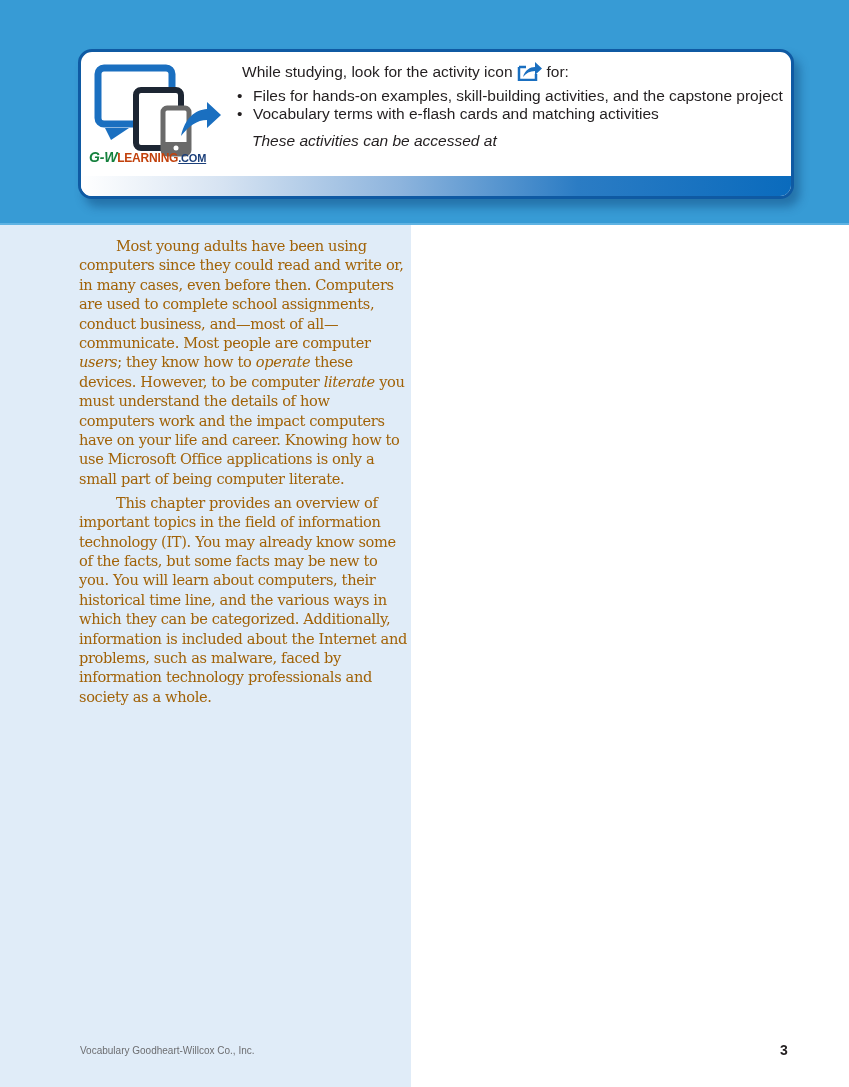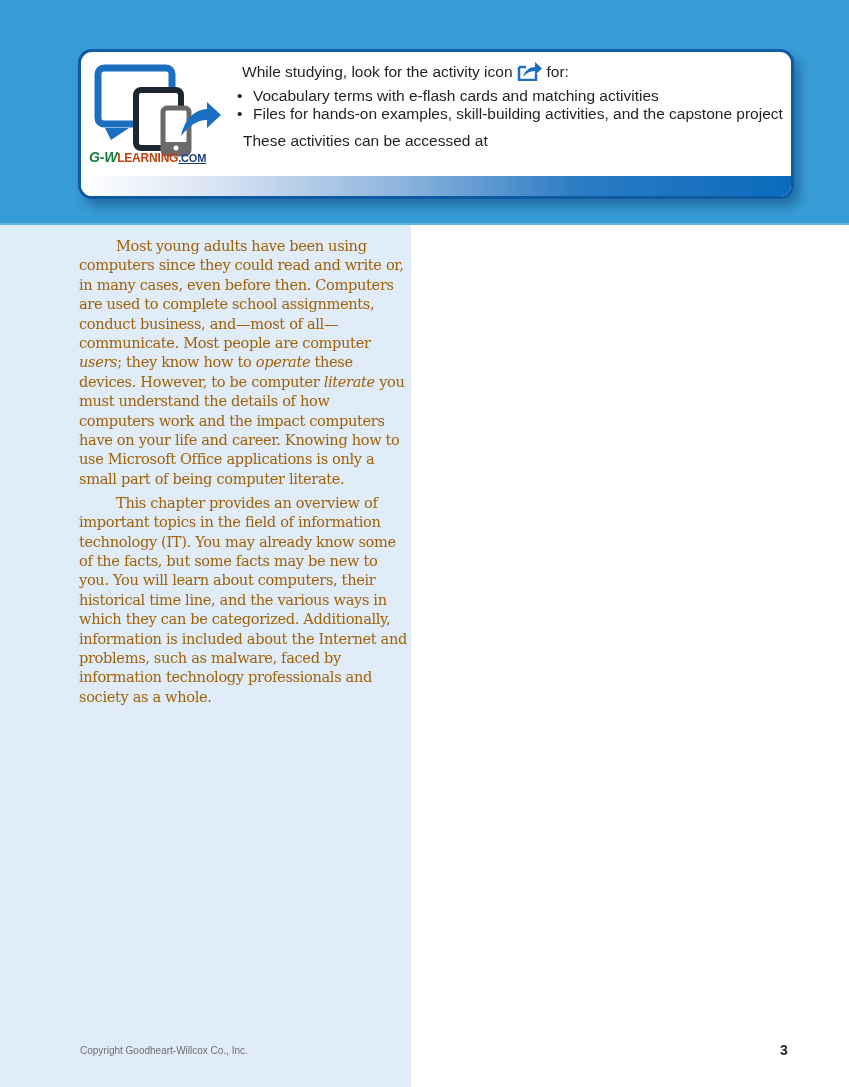--- a/index.html
+++ b/index.html
@@ -44,21 +44,21 @@
   .logo-text .com { color: #1b3f7a; font-size: 11px; text-decoration: underline; }
   .box-content {
     position: absolute; left: 154px; top: 9px; width: 560px;
     font-size: 15.5px; color: #231f20; line-height: 19px;
   }
   .intro { margin: 0 0 6px 7px; display: flex; align-items: center; white-space: nowrap; }
   .activity-icon { display: inline-block; width: 26px; height: 20px; margin: 0 4px; vertical-align: middle; }
   .bullets { margin: 0; padding: 0; list-style: none; }
   .bullets li { position: relative; padding-left: 18px; white-space: nowrap; line-height: 18px; }
   .bullets li::before { content: "•"; position: absolute; left: 2px; top: 0; }
-  .access { margin: 8px 0 0 8px; }
+  .access { margin: 8px 0 0 17px; font-style: italic; }
   .url { color: #1a73c0; display: block; }
   .body-text {
     position: absolute; left: 79px; top: 236px; width: 330px;
     font-family: "DejaVu Serif", serif; font-size: 14.6px; line-height: 19.4px;
     color: #a16207; letter-spacing: -0.35px;
   }
   .body-text p { margin: 0 0 4.5px 0; text-indent: 37px; }
   .footer-copy {
     position: absolute; left: 80px; top: 1045px;
     font-size: 10px; color: #6d6e71;
@@ -100,29 +100,29 @@
       <span class="activity-icon">
         <svg width="26" height="20" viewBox="0 0 26 20">
           <path d="M2 6 L2 19 L19 19 L19 13" fill="none" stroke="#1a6fc0" stroke-width="2.5"></path>
           <path d="M2 6 L9 6" fill="none" stroke="#1a6fc0" stroke-width="2.5"></path>
           <path d="M6 16 C8 9 13 6 18 6 L18 1 L25 7.5 L18 14 L18 10 C13 10 9 12 6 16 Z" fill="#1a6fc0"></path>
         </svg>
       </span>
       <span>for:</span>
     </p>
     <ul class="bullets">
+      <li>Files for hands-on examples, skill-building activities, and the capstone project</li>
       <li>Vocabulary terms with e-flash cards and matching activities</li>
-      <li>Files for hands-on examples, skill-building activities, and the capstone project</li>
     </ul>
     <p class="access">
       <span>These activities can be accessed at</span>
     </p>
   </div>
   <div class="bottom-strip"></div>
 </div>
 
 <div class="body-text">
   <p><span>Most young adults have been using computers since they could read and write or, in many cases, even before then. Computers are used to complete school assignments, conduct business, and—most of all—communicate. Most people are computer </span><em>users</em><span>; they know how to </span><em>operate</em><span> these devices. However, to be computer </span><em>literate</em><span> you must understand the details of how computers work and the impact computers have on your life and career. Knowing how to use Microsoft Office applications is only a small part of being computer literate.</span></p>
   <p><span>This chapter provides an overview of important topics in the field of information technology (IT). You may already know some of the facts, but some facts may be new to you. You will learn about computers, their historical time line, and the various ways in which they can be categorized. Additionally, information is included about the Internet and problems, such as malware, faced by information technology professionals and society as a whole.</span></p>
 </div>
 
-<div class="footer-copy">Copyright Goodheart-Willcox Co., Inc.</div>
+<div class="footer-copy">Vocabulary Goodheart-Willcox Co., Inc.</div>
 <div class="page-number">3</div>
 
 </body></html>

